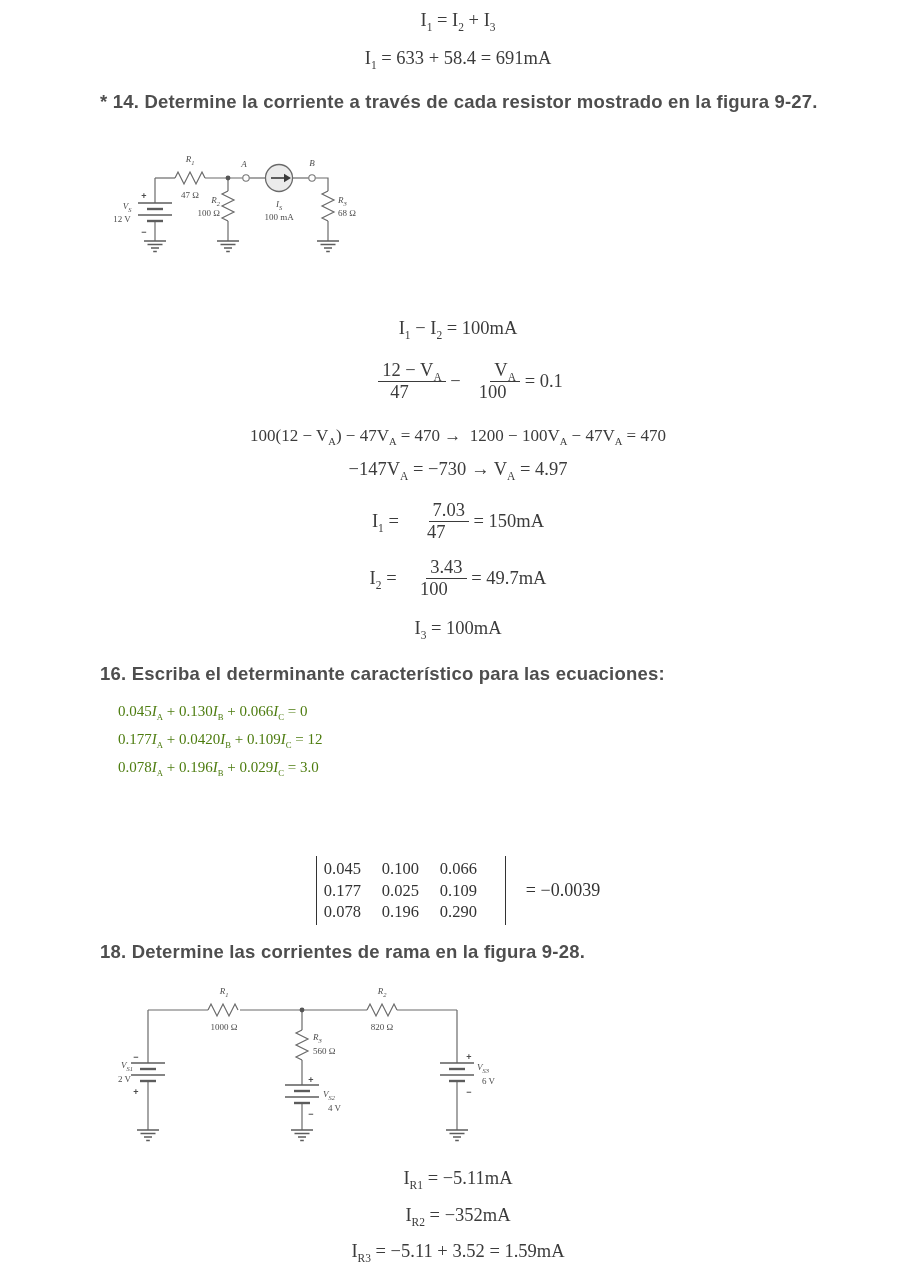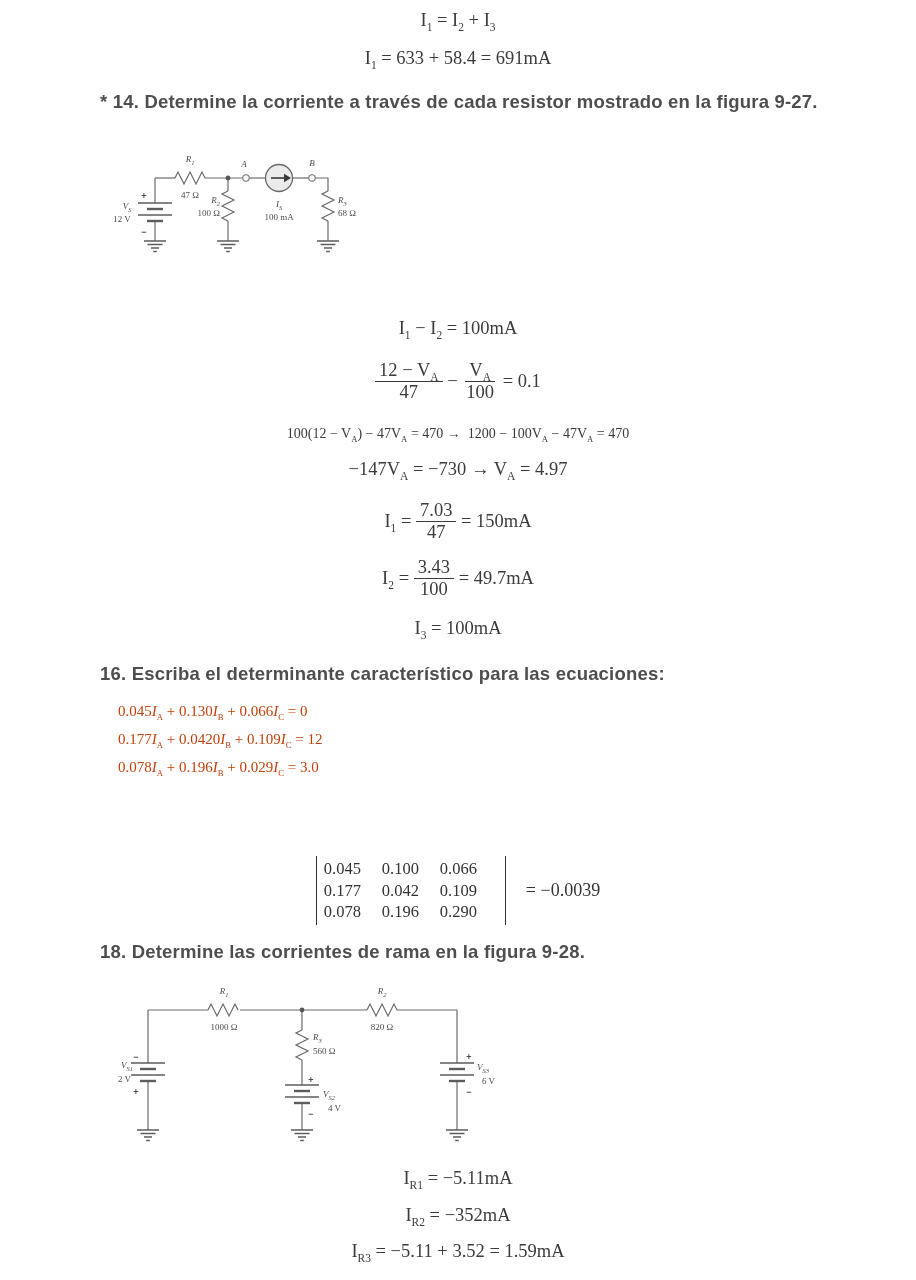--- a/index.html
+++ b/index.html
@@ -9,29 +9,29 @@
   
   .hd{position:absolute;left:99px;width:745px;margin:1px;
       font-family:"Liberation Sans",sans-serif;font-weight:bold;
       font-size:18.5px;line-height:1.42;color:#4e4e4e;letter-spacing:.2px;}
 
   
   .eq{position:absolute;left:0;right:0;text-align:center;
       font-family:"Liberation Serif",serif;font-size:18.5px;color:#3b3b3b;white-space:pre;}
   .eqf{position:absolute;left:0;right:0;display:flex;justify-content:center;align-items:center;
       font-family:"Liberation Serif",serif;font-size:18.5px;color:#3b3b3b;white-space:pre;}
-  .eq.sm{font-size:14px;}
+  .eq.sm{font-size:17px;}
   sub{font-size:.62em;line-height:0;}
   .frac{display:inline-flex;flex-direction:column;align-items:center;line-height:1.15;}
-  .frac .fn{display:block;border-bottom:1.4px solid #3b3b3b;padding:0 4px;}
+  .frac .fn{display:block;border-bottom:1.4px solid #3b3b3b;padding:0 4px;margin-left:25px;}
   .frac .fd{display:block;padding:0 4px;}
 
   
   .sys{position:absolute;left:118px;top:703px;
-       font-family:"Liberation Serif",serif;font-size:15px;color:#c2410c;}
+       font-family:"Liberation Serif",serif;font-size:15px;color:#4d7c0f;}
   .sys .sline{margin:0 0 11px 0;white-space:pre;}
   .sys i{font-style:italic;}
   .sys sub{font-size:.58em;}
 
   
   .det-wrap{position:absolute;top:856px;left:0;right:0;display:flex;
             justify-content:center;align-items:center;
             font-family:"Liberation Serif",serif;color:#333;}
   .det-grid{display:grid;grid-template-columns:repeat(3,58px);
             border-left:1.6px solid #333;border-right:1.6px solid #333;
@@ -164,21 +164,21 @@
     <p class="sline">0.177<i>I</i><sub>A</sub> + 0.0420<i>I</i><sub>B</sub> + 0.109<i>I</i><sub>C</sub> = 12</p>
     <p class="sline">0.078<i>I</i><sub>A</sub> + 0.196<i>I</i><sub>B</sub> + 0.029<i>I</i><sub>C</sub> = 3.0</p>
   </div>
 
   <div class="det-wrap">
     <div class="det-grid">
       <span>0.045</span>
       <span>0.100</span>
       <span>0.066</span>
       <span>0.177</span>
-      <span>0.042</span>
+      <span>0.025</span>
       <span>0.109</span>
       <span>0.078</span>
       <span>0.196</span>
       <span>0.290</span>
     </div>
     <span class="det-result">= −0.0039</span>
   </div>
 
   <h2 class="hd" style="top:938px">18. Determine las corrientes de rama en la figura 9-28.</h2>
 

